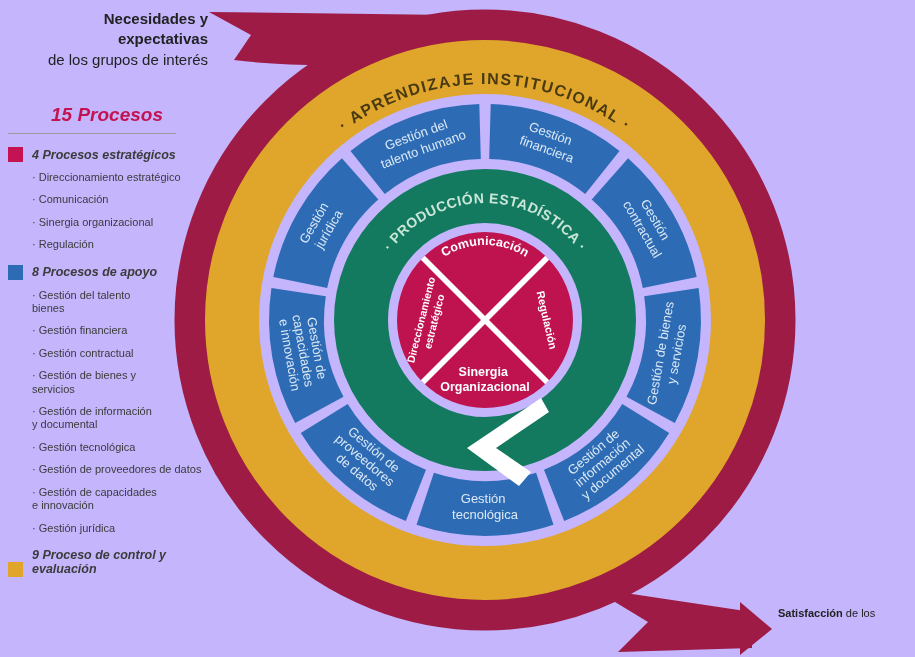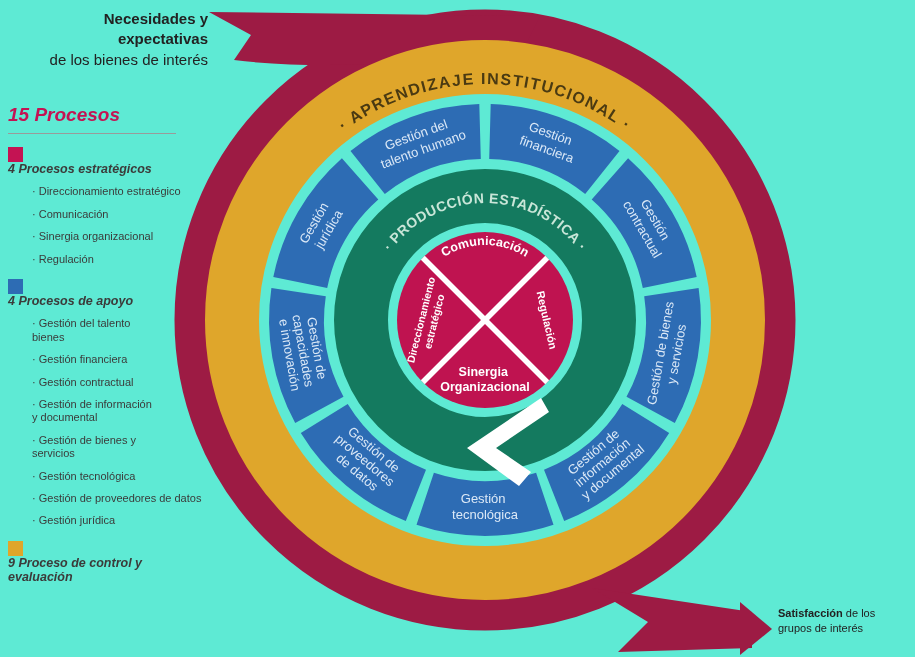--- a/index.html
+++ b/index.html
@@ -1,33 +1,33 @@
 <!DOCTYPE html>
 <html><head>
 <meta charset="utf-8">
 <style>
   html,body{margin:0;padding:0;background:#fff;}
-  .stage{position:relative;width:915px;height:657px;background:#5eead4;overflow:hidden;
+  .stage{position:relative;width:915px;height:657px;background:#c4b5fd;overflow:hidden;
          font-family:"Liberation Sans",sans-serif;color:#3b3b3a;}
 
   
   .flow-in{position:absolute;top:9px;left:10px;width:198px;text-align:right;
            font-size:15px;line-height:1.35;color:#222;}
   .flow-in .l1{font-weight:bold;}
 
   
   .flow-out{position:absolute;left:778px;top:606px;font-size:11px;line-height:1.38;color:#222;}
   .flow-out b{font-weight:bold;}
 
   
   .legend{position:absolute;left:8px;top:104px;width:198px;}
-  .legend-title{font-size:19px;font-weight:bold;font-style:italic;color:#C41353;margin:0 0 7px 0;}
+  .legend-title{font-size:19px;font-weight:bold;font-style:italic;color:#C41353;margin:0 0 7px 0;text-align:center;}
   .legend-rule{border:none;border-top:1.5px solid #9a9a9a;margin:0 30px 10px 0;}
   .legend-section{margin-top:13px;}
-  .legend-header{display:flex;align-items:flex-start;flex-direction:column;}
+  .legend-header{display:flex;align-items:flex-end;}
   .legend-swatch{width:15px;height:15px;flex:0 0 15px;margin-right:9px;margin-top:0px;}
   .sw-crimson{background:#C41353;} .sw-green{background:#147A5F;}
   .sw-blue{background:#2D6CB4;}   .sw-yellow{background:#DFA62B;}
   .legend-header span{font-size:12.5px;font-weight:bold;font-style:italic;color:#3b3b3a;line-height:1.15;}
   .legend-items{margin-left:24px;}
   .legend-item{font-size:11px;color:#3b3b3a;margin-top:9px;line-height:1.22;white-space:pre-line;}
   .legend-item::before{content:"· ";}
 
   
   svg{position:absolute;left:0;top:0;}
@@ -39,26 +39,25 @@
   .core-curved{font-family:"Liberation Sans",sans-serif;font-size:12.5px;font-weight:bold;fill:#fff;}
   .core-label{font-family:"Liberation Sans",sans-serif;font-weight:bold;fill:#fff;text-anchor:middle;}
 </style>
 </head>
 <body>
 
 <div class="stage">
 
   <div class="flow-in">
     <div class="l1">Necesidades y expectativas</div>
-    <div class="l2">de los bienes de interés</div>
+    <div class="l2">de los grupos de interés</div>
   </div>
 
   <div class="flow-out">
     <div><b>Satisfacción</b><span> de los</span></div>
-    <div>grupos de interés</div>
   </div>
 
   <div class="legend">
     <div class="legend-title">15 Procesos</div>
     <hr class="legend-rule">
 
     <div class="legend-section">
       <div class="legend-header">
         <span class="legend-swatch sw-crimson"></span>
         <span>4 Procesos estratégicos</span>
@@ -70,33 +69,35 @@
         <div class="legend-item">Regulación</div>
       </div>
     </div>
 
     <div class="legend-section">
     </div>
 
     <div class="legend-section">
       <div class="legend-header">
         <span class="legend-swatch sw-blue"></span>
-        <span>4 Procesos de apoyo</span>
+        <span>8 Procesos de apoyo</span>
       </div>
       <div class="legend-items">
         <div class="legend-item">Gestión del talento
 bienes</div>
         <div class="legend-item">Gestión financiera</div>
         <div class="legend-item">Gestión contractual</div>
+        <div class="legend-item">Gestión de bienes y
+servicios</div>
         <div class="legend-item">Gestión de información
 y documental</div>
-        <div class="legend-item">Gestión de bienes y
-servicios</div>
         <div class="legend-item">Gestión tecnológica</div>
         <div class="legend-item">Gestión de proveedores de datos</div>
+        <div class="legend-item">Gestión de capacidades
+e innovación</div>
         <div class="legend-item">Gestión jurídica</div>
       </div>
     </div>
 
     <div class="legend-section">
       <div class="legend-header">
         <span class="legend-swatch sw-yellow"></span>
         <span>9 Proceso de control y evaluación</span>
       </div>
 

